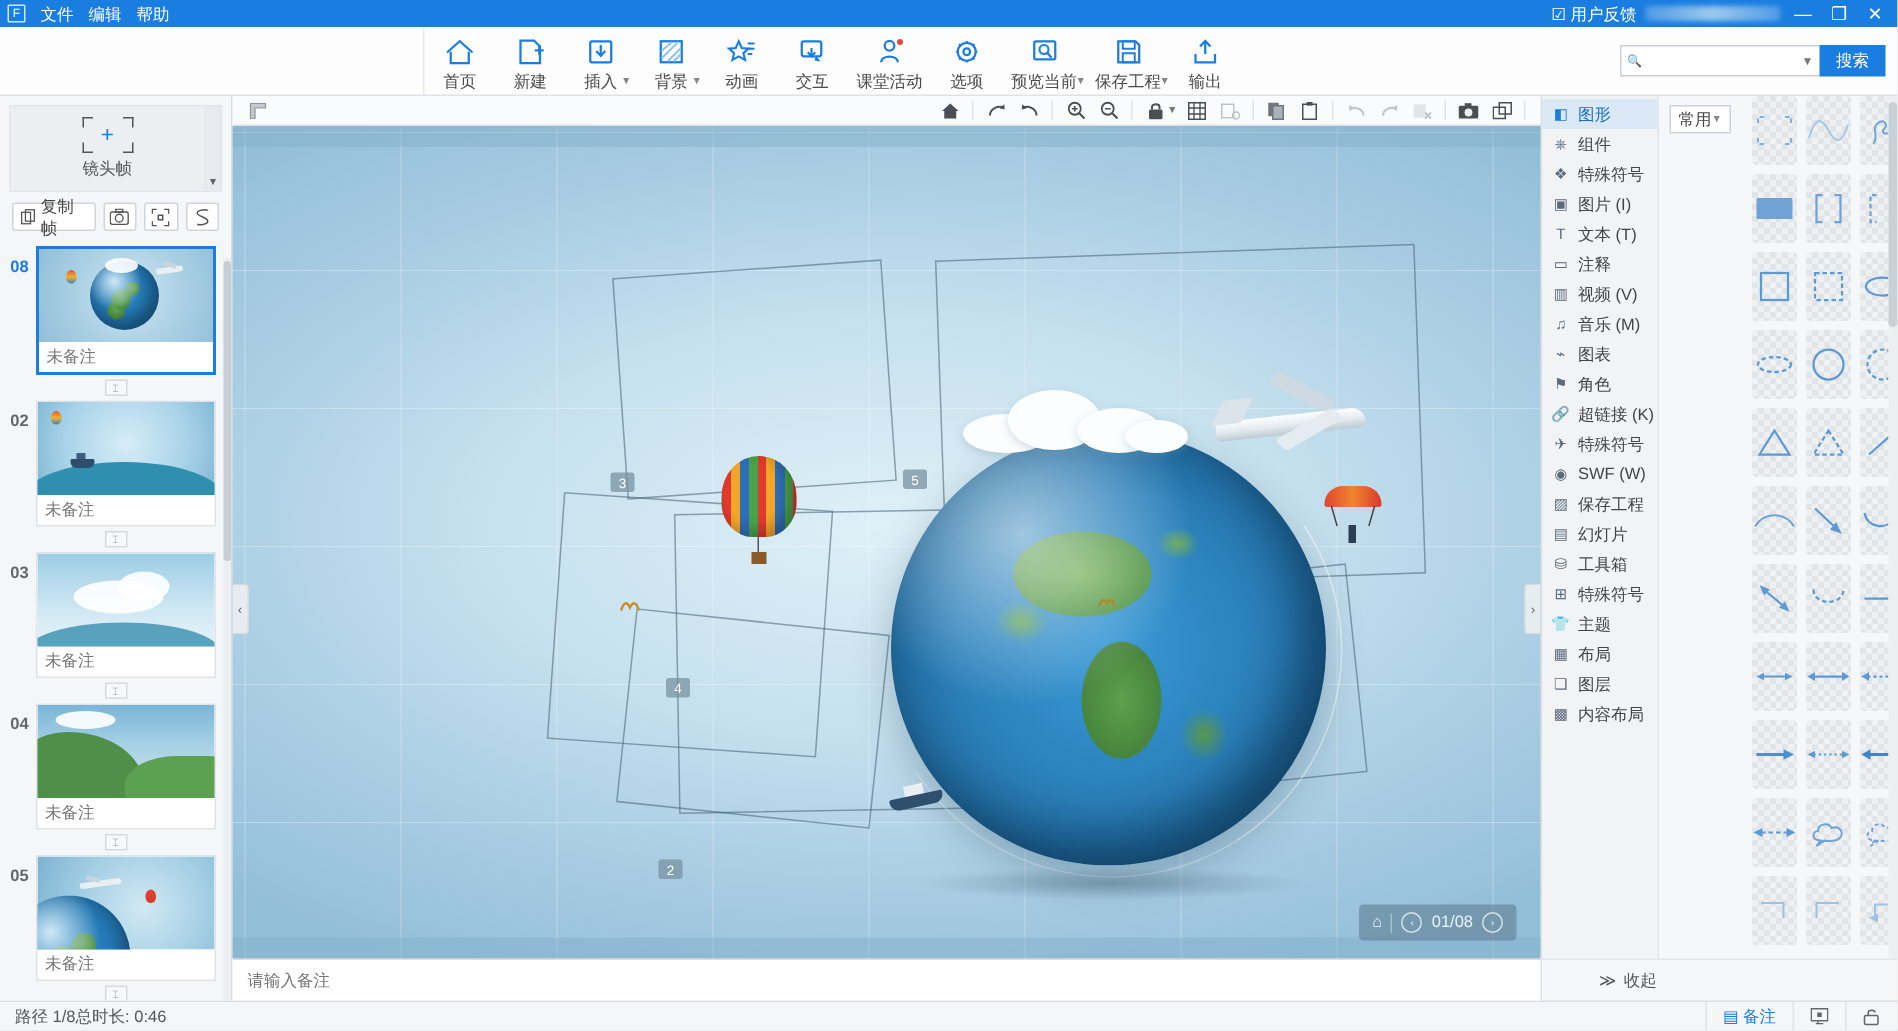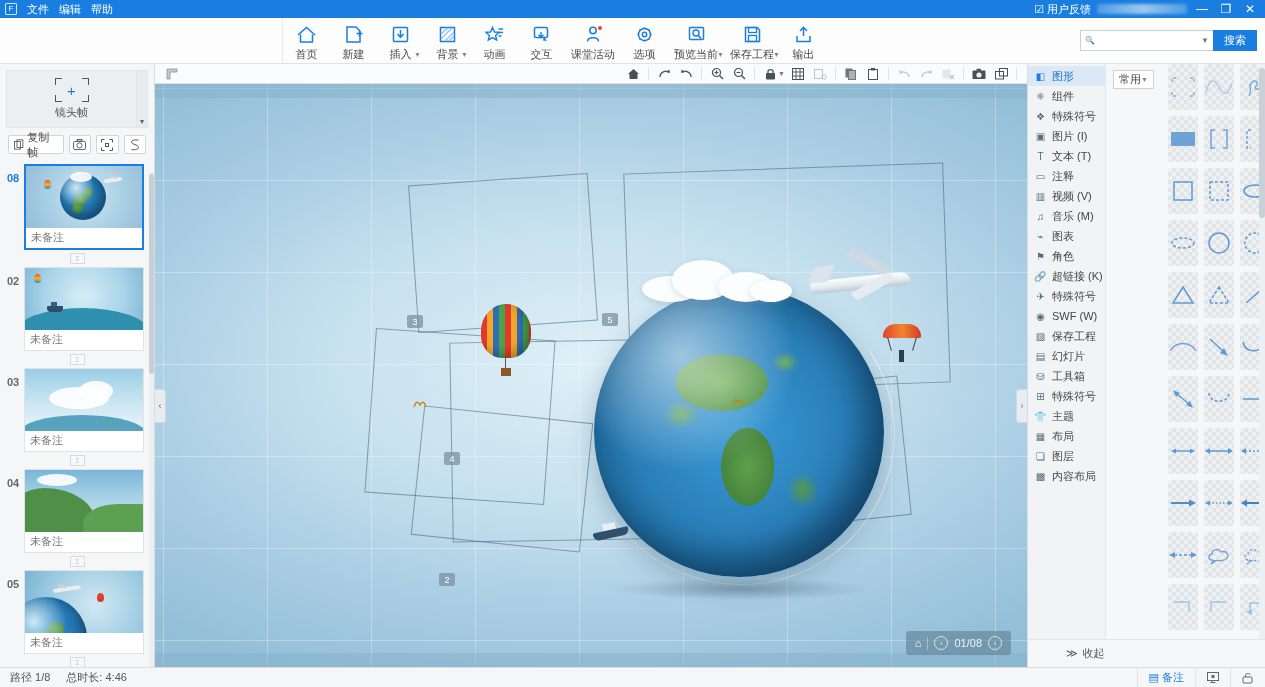--- a/index.html
+++ b/index.html
@@ -415,21 +415,21 @@
     height: 28px; border-top: 1px solid #e2e6ea; display: flex; align-items: center;
     padding-left: 38px; gap: 5px; font-size: 11px; color: #555; background: #f6f7f9;
   }
 
   
   .statusbar {
     height: 20px; background: #f4f6f8; border-top: 1px solid #d8dde2;
     display: flex; align-items: center; font-size: 11px; color: #555;
     flex: 0 0 20px;
   }
-  .sb-left { display: flex; gap: 16px; padding-left: 10px; }
+  .sb-left { display: flex; padding-left: 10px; }
   .sb-right { margin-left: auto; display: flex; align-items: center; }
   .sb-item {
     display: flex; align-items: center; gap: 3px; padding: 0 11px;
     border-left: 1px solid #e0e4e8; height: 20px; cursor: default;
   }
   .sb-item.notes { color: #1a7ee0; }
 </style>
 </head>
 <body>
 
@@ -909,20 +909,23 @@
           <span class="pdiv"></span>
           <span class="pcircle">‹</span>
           <span>01/08</span>
           <span class="pcircle">›</span>
         </div>
 
         <div class="collapse-left">‹</div>
         <div class="collapse-right">›</div>
       </div>
 
+      <div class="notesbar">
+        <input type="text" placeholder="请输入备注" style="">
+      </div>
     </div>
 
     <div class="rightpanel">
       <div class="rp-main">
 
         <div class="rp-nav">
           <div class="rp-navitem sel">
             <span class="rp-navico">◧</span>
             <span>图形</span>
           </div>
@@ -1222,21 +1225,21 @@
       <div class="rp-foot">
         <span>≫</span>
         <span>收起</span>
       </div>
     </div>
   </div>
 
   <div class="statusbar">
     <div class="sb-left">
       <span>路径 1/8</span>
-      <span>总时长: 4:46</span>
+      <span>总时长: 0:46</span>
     </div>
     <div class="sb-right">
       <div class="sb-item notes">
         <span>▤</span>
         <span>备注</span>
       </div>
       <div class="sb-item">
         <svg width="12" height="11" viewBox="0 0 12 11">
             <rect x="0.5" y="0.5" width="11" height="8" fill="none" stroke="#666"></rect>
             <path d="M5 9 V10.5 M3.5 10.5 H8.5" stroke="#666"></path>

